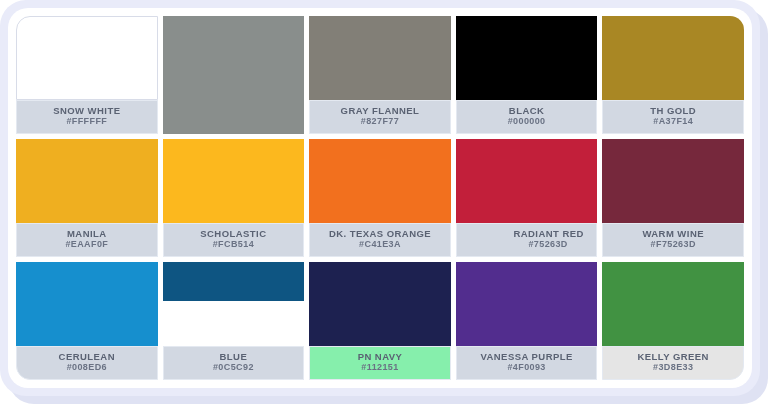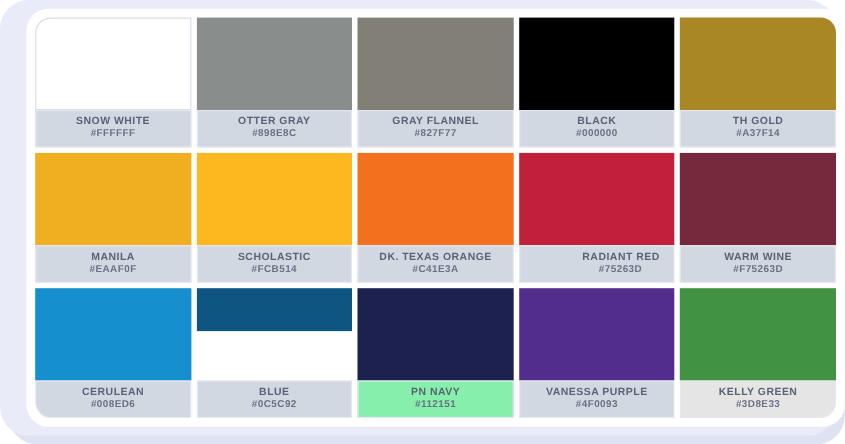--- a/index.html
+++ b/index.html
@@ -36,21 +36,21 @@
     left: 8px;
     top: 8px;
     width: 760px;
     height: 396px;
     background: #dfe2f3;
     border-radius: 26px;
   }
 
   .card {
     position: absolute;
-    left: 24px;
+    left: 8px;
     top: 8px;
     width: 744px;
     height: 380px;
     background: #ffffff;
     border-radius: 20px;
     overflow: hidden;
   }
 
   
   .swatch-grid {
@@ -133,24 +133,20 @@
     <div class="swatch-grid">
         <div class="swatch-cell light-chip">
           <div class="swatch-chip" style="background: rgb(255, 255, 255);"></div>
           <div class="swatch-label" style="background: rgb(210, 216, 226); border-color: rgb(228, 233, 241);">
             <div class="swatch-name" style="color: rgb(90, 98, 115);">SNOW WHITE</div>
             <div class="swatch-hex" style="color: rgb(106, 114, 132);">#FFFFFF</div>
           </div>
         </div>
         <div class="swatch-cell">
           <div class="swatch-chip" style="background: rgb(137, 142, 140);"></div>
-          <div class="swatch-label" style="background: rgb(210, 216, 226); border-color: rgb(228, 233, 241);">
-            <div class="swatch-name" style="color: rgb(90, 98, 115);">OTTER GRAY</div>
-            <div class="swatch-hex" style="color: rgb(106, 114, 132);">#898E8C</div>
-          </div>
         </div>
         <div class="swatch-cell">
           <div class="swatch-chip" style="background: rgb(130, 127, 119);"></div>
           <div class="swatch-label" style="background: rgb(210, 216, 226); border-color: rgb(228, 233, 241);">
             <div class="swatch-name" style="color: rgb(90, 98, 115);">GRAY FLANNEL</div>
             <div class="swatch-hex" style="color: rgb(106, 114, 132);">#827F77</div>
           </div>
         </div>
         <div class="swatch-cell">
           <div class="swatch-chip" style="background: rgb(0, 0, 0);"></div>

